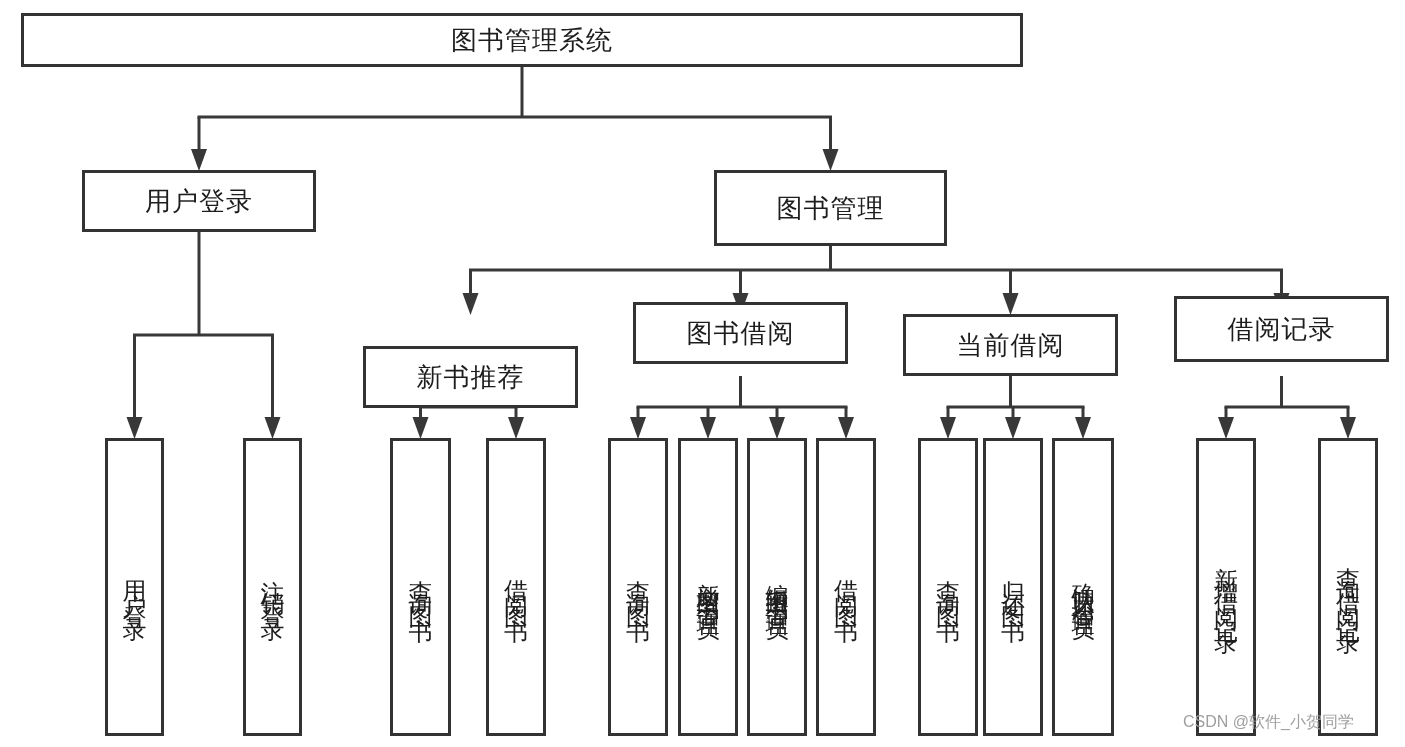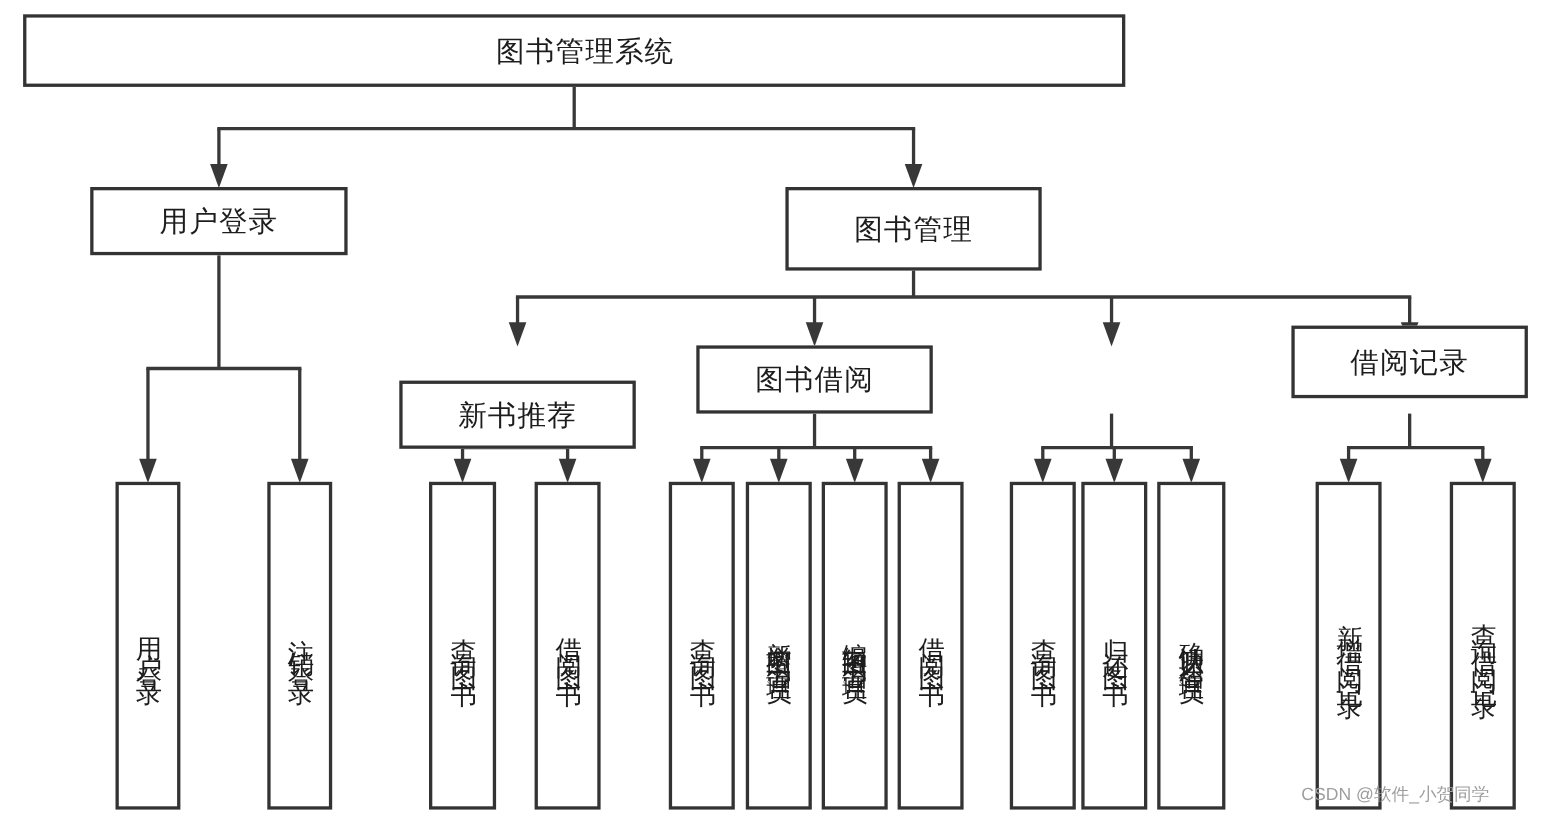--- a/index.html
+++ b/index.html
@@ -112,34 +112,37 @@
       <line x1="1083" y1="407" x2="1083" y2="420"></line>
       <polygon points="1075,417 1091,417 1083,439"></polygon>
       <line x1="1281.5" y1="376" x2="1281.5" y2="407"></line>
       <line x1="1224.5" y1="407" x2="1349.5" y2="407"></line>
       <line x1="1226" y1="407" x2="1226" y2="420"></line>
       <polygon points="1218,417 1234,417 1226,439"></polygon>
       <line x1="1348" y1="407" x2="1348" y2="420"></line>
       <polygon points="1340,417 1356,417 1348,439"></polygon>
     </svg>
   <div class="watermark">CSDN @软件_小贺同学</div>
-<div class="node" style="left: 21px; top: 13px; width: 1002px; height: 66px; padding-left: 20px;">
+<div class="node" style="left: 21px; top: 13px; width: 1002px; height: 54px; padding-left: 20px;">
       <span class="lbl">图书管理系统</span>
     </div>
     <div class="node" style="left: 82px; top: 170px; width: 234px; height: 62px;">
       <span class="lbl">用户登录</span>
     </div>
     <div class="node" style="left: 714px; top: 170px; width: 233px; height: 76px;">
       <span class="lbl">图书管理</span>
     </div>
     <div class="node" style="left: 363px; top: 314px; width: 215px; height: 62px; margin-top: 32px;">
       <span class="lbl">新书推荐</span>
     </div>
-    <div class="node" style="left: 633px; top: 314px; width: 215px; height: 62px;">
+    <div class="node" style="left: 633px; top: 302px; width: 215px; height: 62px;">
       <span class="lbl">图书借阅</span>
+    </div>
+    <div class="node" style="left: 903px; top: 314px; width: 215px; height: 62px;">
+      <span class="lbl">当前借阅</span>
     </div>
     <div class="node" style="left: 1174px; top: 296px; width: 215px; height: 66px;">
       <span class="lbl">借阅记录</span>
     </div>
     <div class="node vert" style="left: 105px; top: 438px; width: 59px; height: 298px;">
       <span class="lbl">用户登录</span>
     </div>
     <div class="node vert" style="left: 243px; top: 438px; width: 59px; height: 298px;">
       <span class="lbl">注销登录</span>
     </div>

